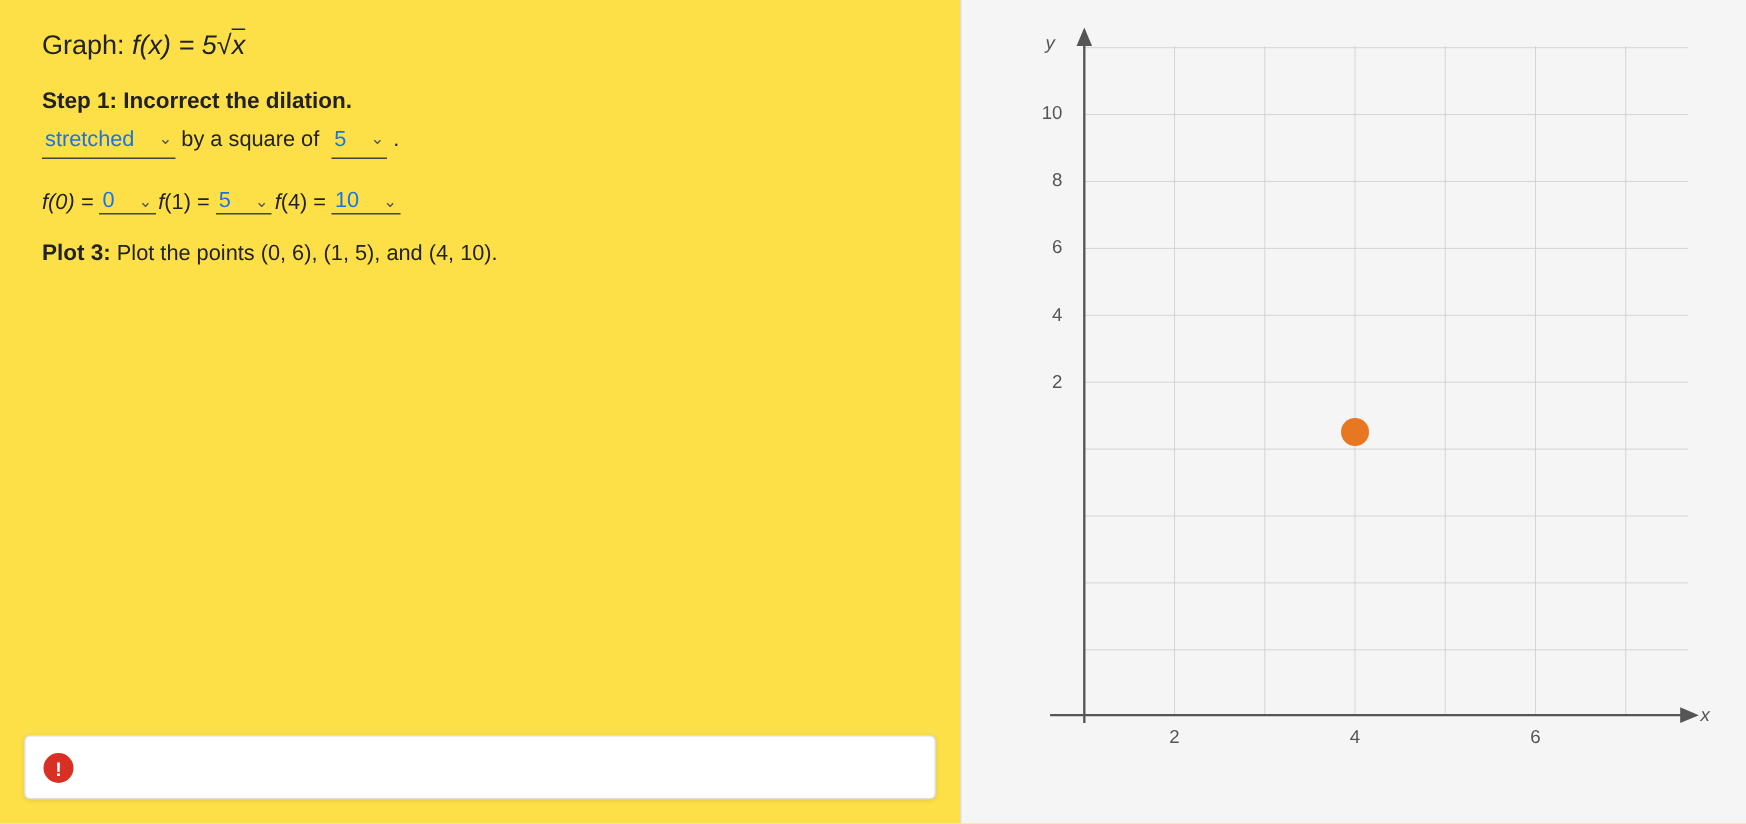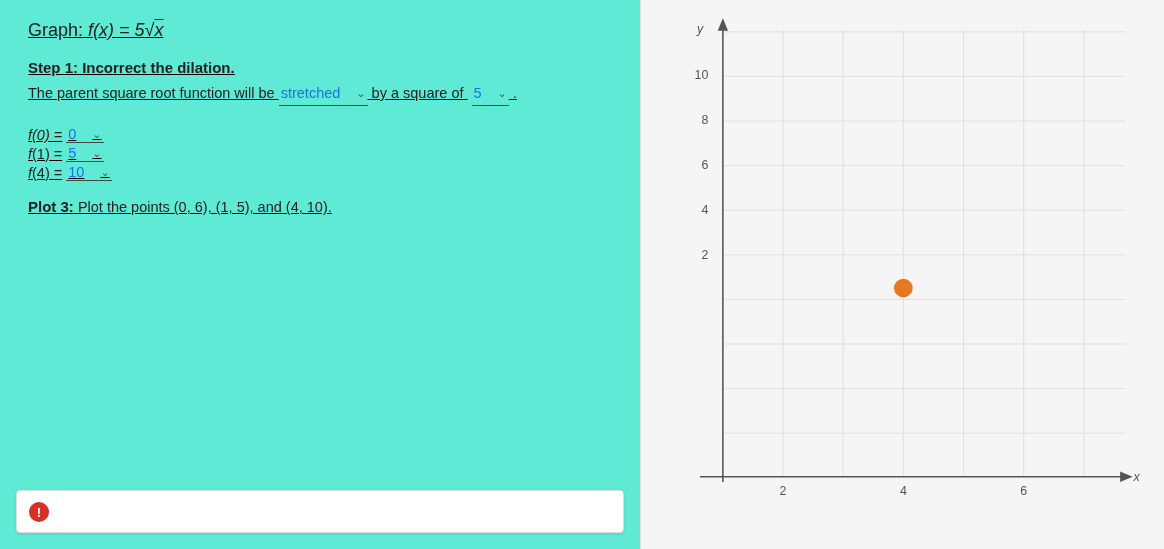--- a/index.html
+++ b/index.html
@@ -7,27 +7,26 @@
       font-family: Arial, sans-serif;
       background: #f0f0f0;
       width: 1164px;
       height: 549px;
       display: flex;
       overflow: hidden;
     }
 
     .left-panel {
       width: 640px;
-      background: #5eead4;
+      background: #fde047;
       padding: 20px 28px;
       display: flex;
       flex-direction: column;
       gap: 14px;
       position: relative;
-      text-decoration: underline;
     }
 
     .right-panel {
       flex: 1;
       background: #f5f5f5;
       position: relative;
       border-left: 1px solid #ddd;
     }
 
     .problem-title {
@@ -60,21 +59,20 @@
       gap: 16px;
     }
 
     .inline-dropdown .chevron {
       font-size: 11px;
       color: #555;
     }
 
     .values-section {
       display: flex;
-      flex-direction: column;
       gap: 2px;
     }
 
     .value-row {
       font-size: 14.5px;
       color: #222;
       display: flex;
       align-items: center;
       gap: 4px;
     }
@@ -157,21 +155,20 @@
   <div class="problem-title">
     <span>Graph: </span>
     <span style="font-style:italic;">
       f(x) = 5<span style="font-size:1em;">√</span><span style="text-decoration: overline; font-style:italic;">x</span>
     </span>
   </div>
 
   <div>
     <div class="step-header">Step 1: Incorrect the dilation.</div>
     <div class="step-text" style="margin-top:6px;">
-      <span>The parent square root function will be</span>
       <span class="inline-dropdown">
         <span>stretched</span>
         <span class="chevron">⌄</span>
       </span>
       <span>by a square of</span>
       <span class="inline-dropdown" style="margin-left:4px;">
         <span>5</span>
         <span class="chevron">⌄</span>
       </span>
       <span>.</span>

